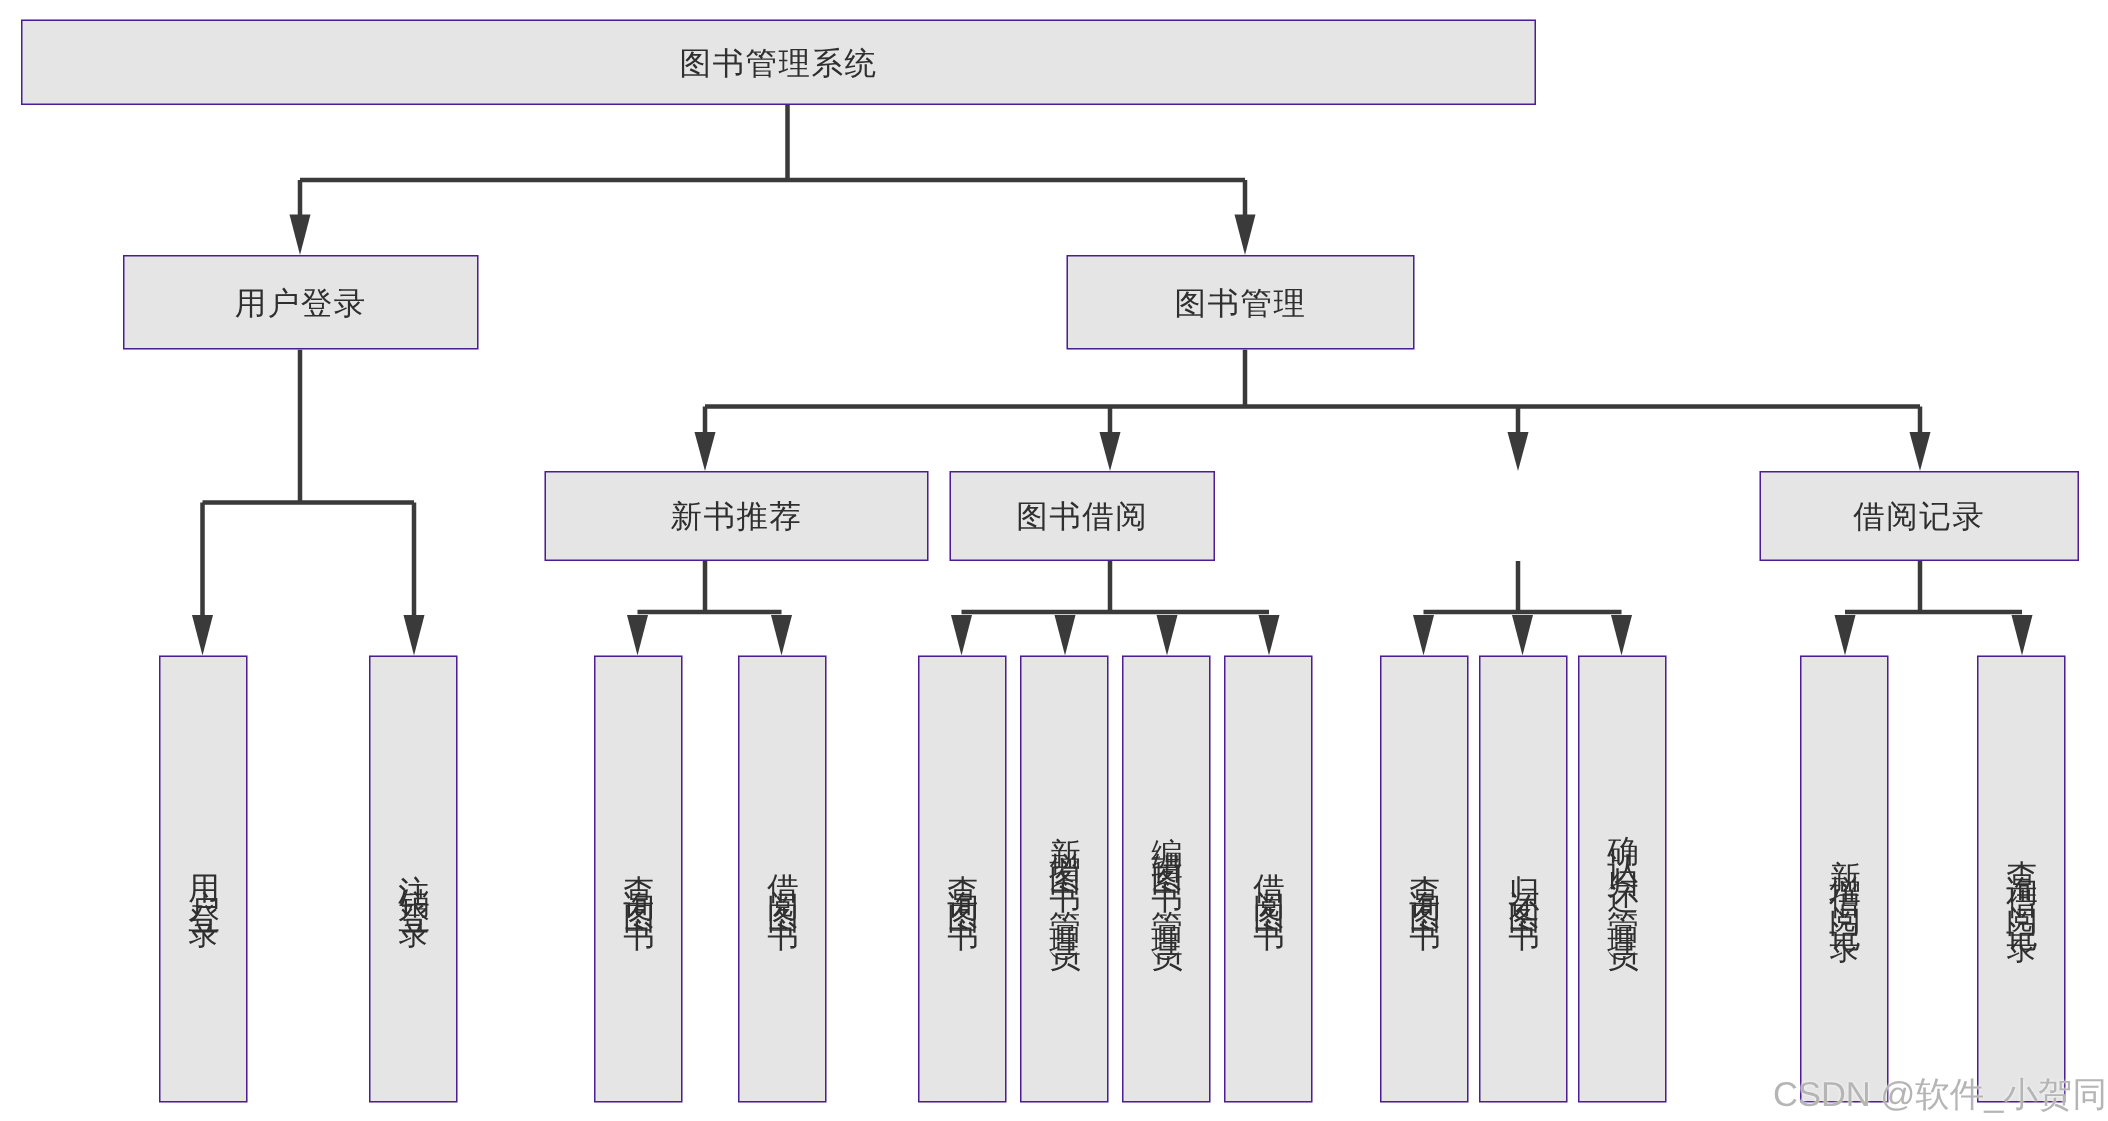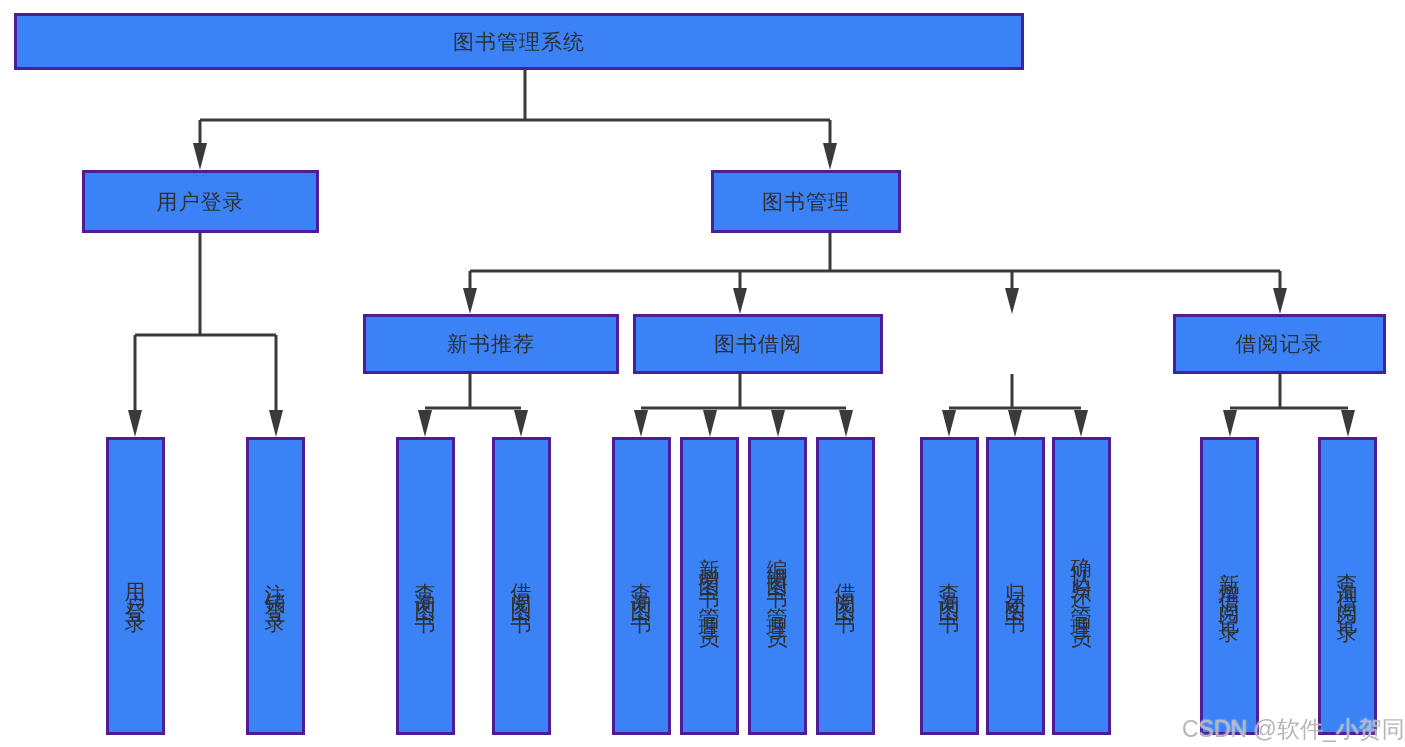--- a/index.html
+++ b/index.html
@@ -18,22 +18,22 @@
   #wires {
     position: absolute;
     left: 0;
     top: 0;
     z-index: 1;
     pointer-events: none;
   }
   .node {
     position: absolute;
     box-sizing: border-box;
-    border: 3px solid #4c1d95;
-    background: #3b82f6;
+    border: 1px solid #4c1d95;
+    background: #e5e5e5;
     display: flex;
     align-items: center;
     justify-content: center;
     color: #2f2f2f;
     z-index: 2;
   }
   .node.h {
     font-size: 21px;
     letter-spacing: 1px;
     white-space: nowrap;
@@ -42,24 +42,24 @@
     writing-mode: vertical-lr;
     font-size: 21px;
     letter-spacing: 10px;
     line-height: 1;
     color: #2f2f2f;
   }
   
   .n-root { left: 14px;  top: 13px;  width: 1010px; height: 57px; }
   
   .n-l2a  { left: 82px;  top: 170px; width: 237px; height: 63px; }
-  .n-l2b  { left: 711px; top: 170px; width: 190px; height: 63px; }
+  .n-l2b  { left: 711px; top: 170px; width: 232px; height: 63px; }
   
   .n-l3a  { left: 363px;  top: 314px; width: 256px; height: 60px; }
-  .n-l3b  { left: 633px;  top: 314px; width: 250px; height: 60px; }
+  .n-l3b  { left: 633px;  top: 314px; width: 177px; height: 60px; }
   .n-l3c  { left: 905px;  top: 314px; width: 215px; height: 60px; }
   .n-l3d  { left: 1173px; top: 314px; width: 213px; height: 60px; }
   
   .leaf { top: 437px; width: 59px; height: 298px; }
   .x1  { left: 106px; }
   .x2  { left: 246px; }
   .x3  { left: 396px; }
   .x4  { left: 492px; }
   .x5  { left: 612px; }
   .x6  { left: 680px; }

